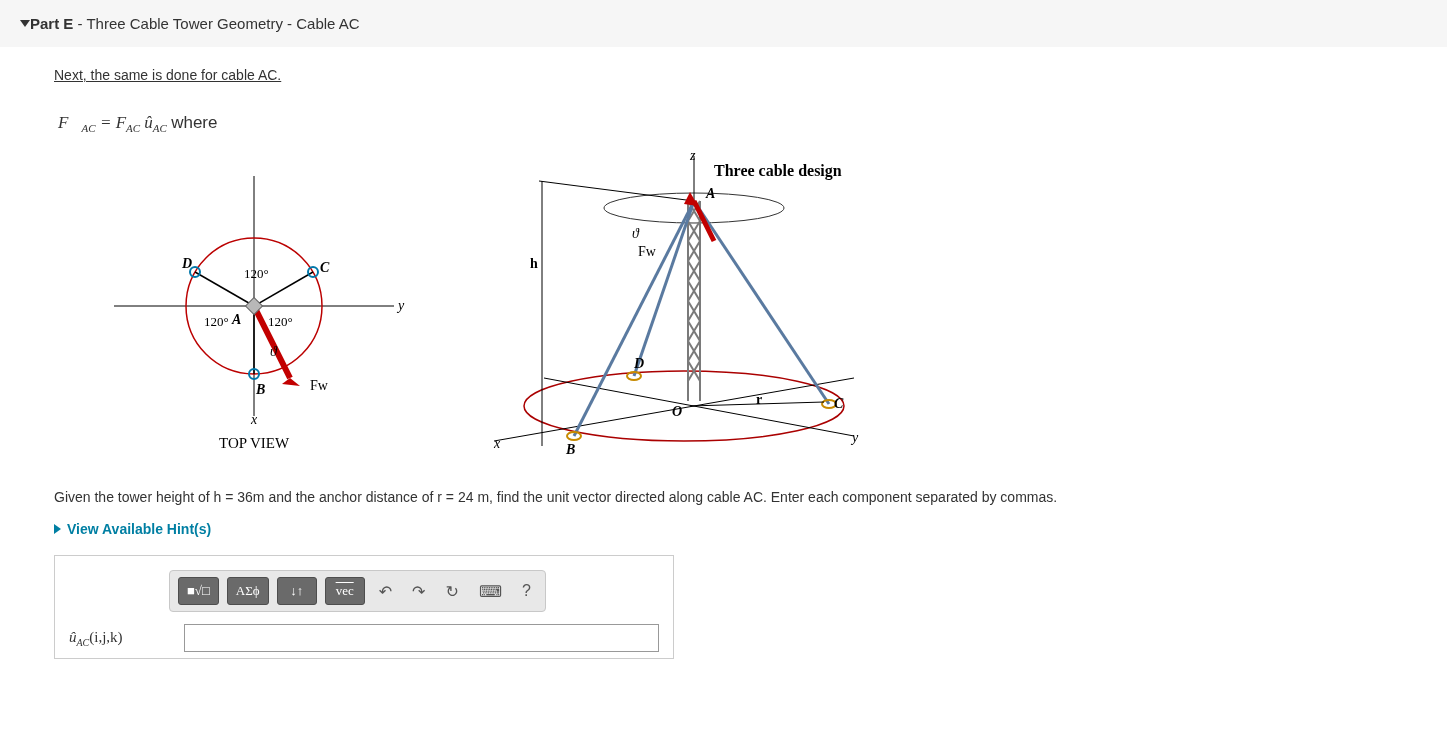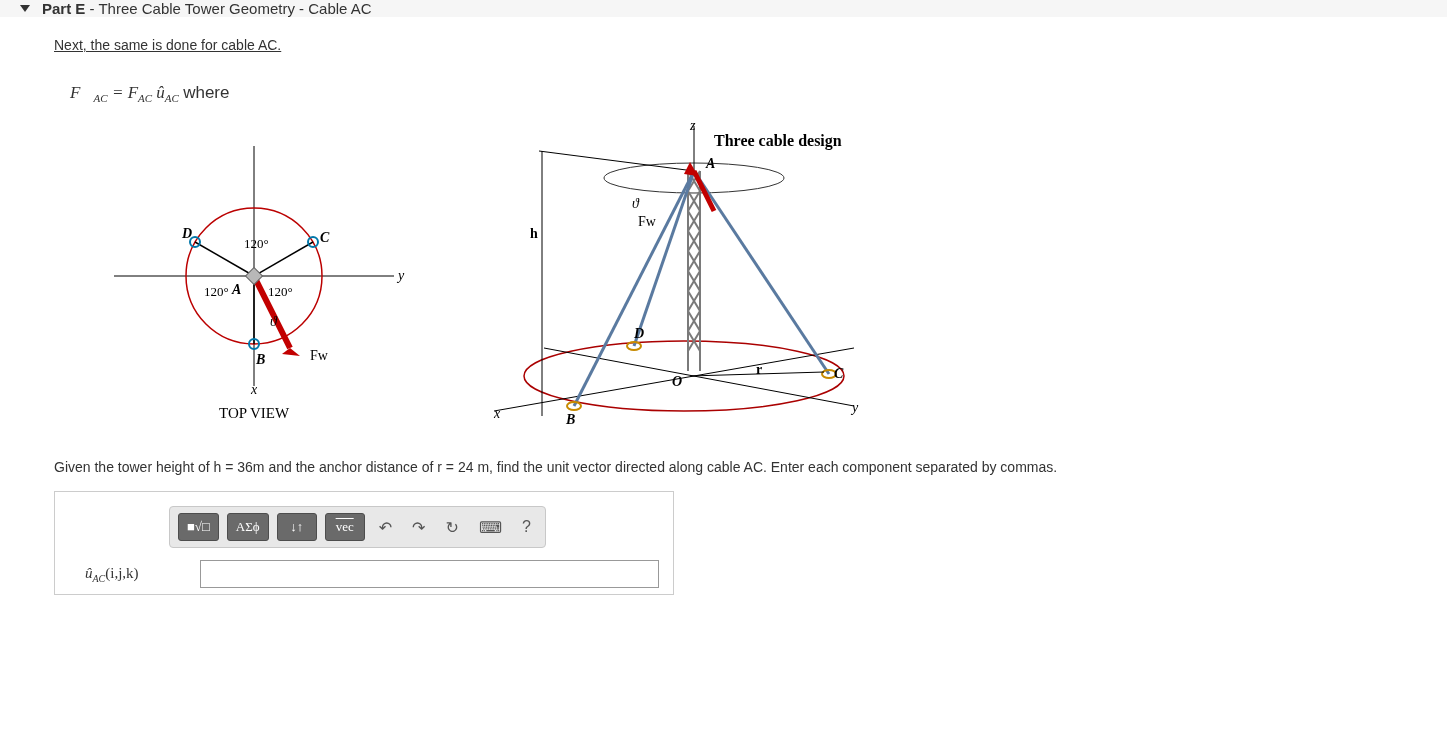--- a/index.html
+++ b/index.html
@@ -5,43 +5,43 @@
   * { box-sizing: border-box; }
   body {
     margin: 0;
     font-family: Arial, Helvetica, sans-serif;
     font-size: 14px;
     color: #333;
     background: #fff;
   }
   .header-bar {
     background: #f6f6f6;
-    padding: 0 20px;
-    display: flex;
-    align-items: center;
-    gap: 12px;
+    padding: 15px 20px;
+    display: flex;
+    align-items: center;
+    gap: 0;
   }
   .collapse-caret {
     width: 0; height: 0;
     border-left: 5px solid transparent;
     border-right: 5px solid transparent;
     border-top: 7px solid #333;
     cursor: pointer;
   }
   .part-title { font-size: 15px; }
   .part-title b { font-weight: bold; }
   .content {
     padding: 20px 54px 10px 54px;
   }
   .intro { margin-bottom: 30px; text-decoration: underline; }
   .formula {
     font-family: "Times New Roman", serif;
     font-style: italic;
     font-size: 17px;
-    margin: 12px 16px;
+    margin: 12px 4px;
   }
   .formula .sub { font-size: 11px; font-style: italic; vertical-align: sub; }
   .fraction {
     display: inline-block;
     vertical-align: middle;
     text-align: center;
     font-size: 11px;
     line-height: 1.1;
   }
   .fraction .num { display:block; border-bottom: 1px solid #333; padding: 0 2px;}
@@ -105,21 +105,20 @@
     cursor: pointer;
     padding: 4px 6px;
     display: inline-flex;
     align-items: center;
   }
   .answer-row {
     display: flex;
     align-items: center;
     gap: 20px;
     margin-top: 12px;
-    margin-left: 16px;
   }
   .answer-label {
     font-family: "Times New Roman", serif;
     font-style: italic;
     font-size: 15px;
     width: 95px;
     text-align: left;
   }
   .answer-input {
     flex: 1;
@@ -260,20 +259,24 @@
         </g>
       </svg>
     </div>
 
   </div>
 
   <div class="given">
     <span>Given the tower height of h =  </span><span>36m</span><span> and the anchor distance of r =  </span><span>24 m</span><span>, find the  unit vector directed along cable AC. Enter each component separated by commas.</span>
   </div>
 
+  <div class="hints">
+    <span class="hint-caret"></span>
+    <span>View Available Hint(s)</span>
+  </div>
 
   <div class="answer-box">
     <div class="toolbar">
       <button class="tool-btn">
           <span>■√□</span>
         </button>
       <button class="tool-btn">
           <span>ΑΣϕ</span>
         </button>
       <button class="tool-btn">

